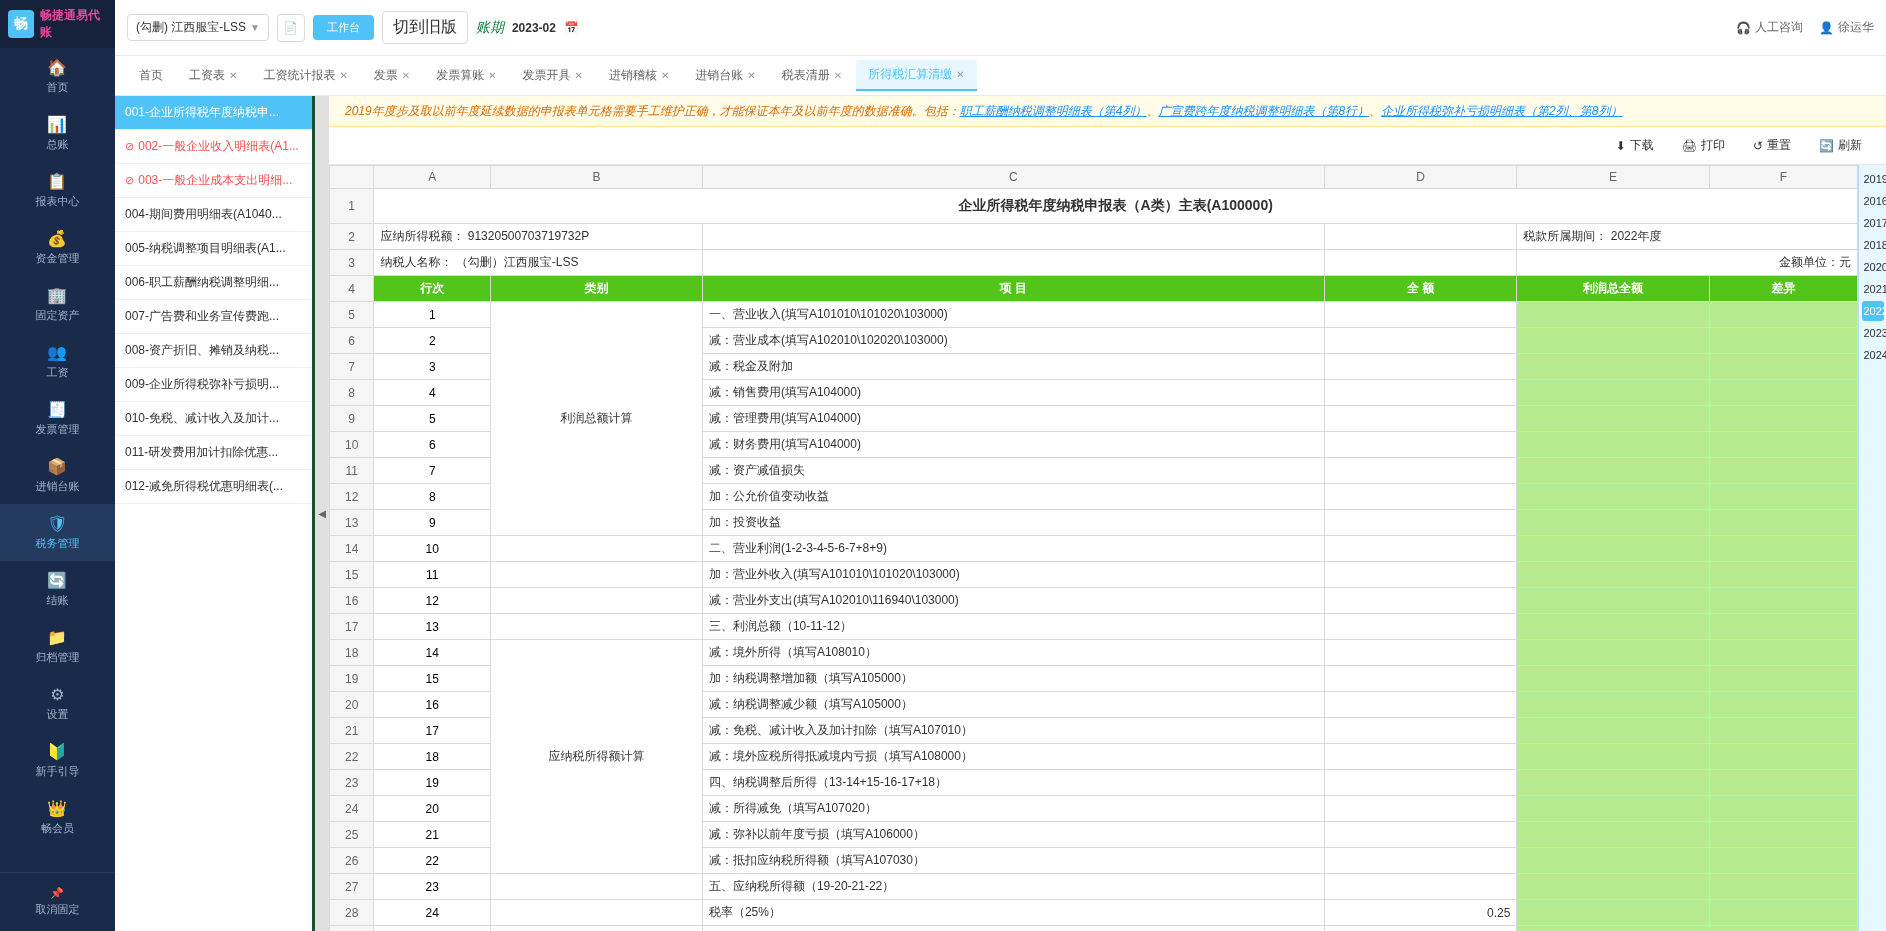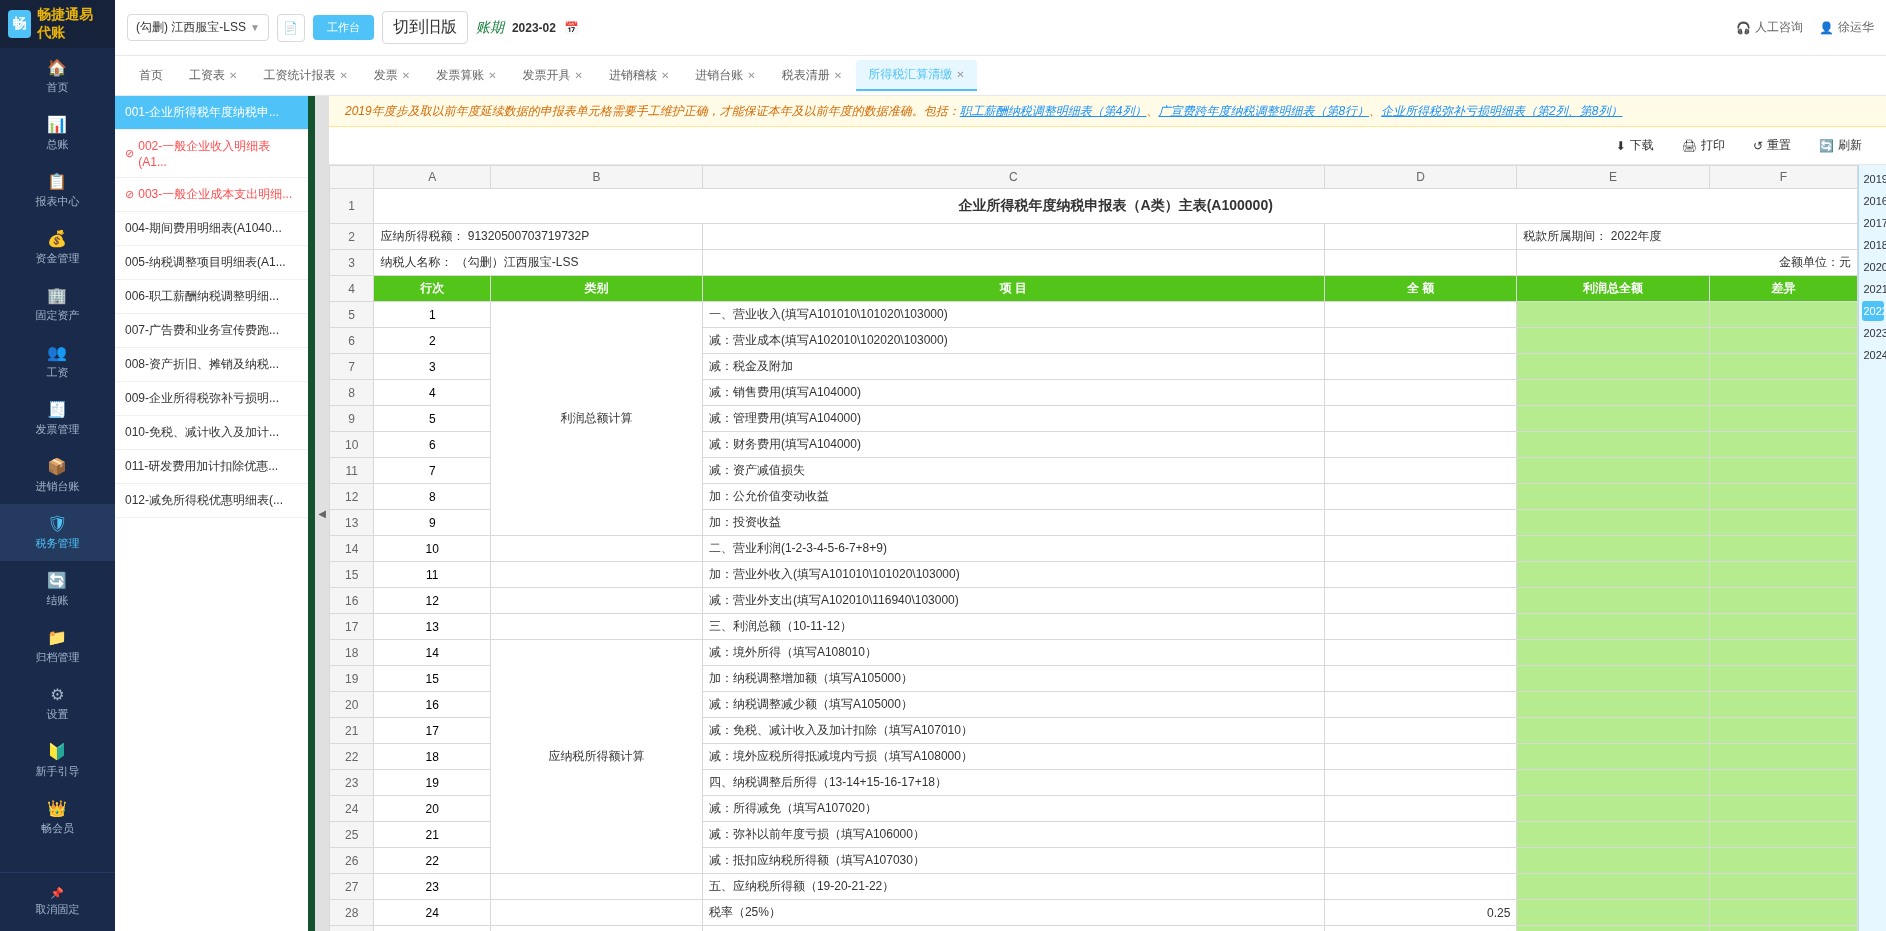--- a/index.html
+++ b/index.html
@@ -2,21 +2,21 @@
 <html><head>
   <meta charset="utf-8">
   <style>
     * { box-sizing: border-box; margin: 0; padding: 0; }
     body { font-family: 'Microsoft YaHei', SimHei, sans-serif; font-size: 12px; background: #f0f2f5; display: flex; height: 931px; overflow: hidden; }
 
     
     .sidebar { width: 115px; background: #1a2a4a; color: #c5d5e8; display: flex; flex-direction: column; flex-shrink: 0; }
     .sidebar-logo { background: #15223a; padding: 10px 8px; display: flex; align-items: center; gap: 6px; height: 48px; }
     .sidebar-logo-icon { width: 28px; height: 28px; background: #4fc3f7; border-radius: 4px; display: flex; align-items: center; justify-content: center; color: white; font-size: 14px; font-weight: bold; }
-    .sidebar-logo-text { color: #eab308; font-size: 14px; font-weight: bold; font-family: Liberation Serif, serif; }
+    .sidebar-logo-text { color: #ec4899; font-size: 12px; font-weight: bold; font-family: Liberation Serif, serif; }
     .sidebar-item { display: flex; flex-direction: column; align-items: center; padding: 10px 4px; cursor: pointer; font-size: 11px; color: #a0b4cc; gap: 3px; }
     .sidebar-item.active { background: #243a5e; color: #4fc3f7; }
     .sidebar-item .s-icon { font-size: 16px; }
     .sidebar-bottom { margin-top: auto; padding: 8px 4px; border-top: 1px solid #243a5e; }
     .sidebar-bottom-item { display: flex; flex-direction: column; align-items: center; padding: 6px; cursor: pointer; font-size: 11px; color: #a0b4cc; gap: 2px; }
 
     
     .main { flex: 1; display: flex; flex-direction: column; overflow: hidden; }
 
     
@@ -34,21 +34,21 @@
     
     .nav-tabs { background: white; height: 40px; display: flex; align-items: center; padding: 0 12px; border-bottom: 1px solid #e8e8e8; gap: 2px; overflow-x: auto; }
     .nav-tab { display: flex; align-items: center; padding: 6px 12px; cursor: pointer; font-size: 12px; color: #666; border-radius: 4px 4px 0 0; white-space: nowrap; gap: 4px; }
     .nav-tab.active { color: #4fc3f7; background: #e6f7ff; border-bottom: 2px solid #4fc3f7; }
     .nav-tab .close { color: #999; font-size: 10px; cursor: pointer; }
 
     
     .content-area { flex: 1; display: flex; overflow: hidden; background: #f0f2f5; }
 
     
-    .left-panel { width: 200px; background: white; border-right: 7px solid #14532d; overflow-y: auto; flex-shrink: 0; }
+    .left-panel { width: 200px; background: white; border-right: 3px solid #14532d; overflow-y: auto; flex-shrink: 0; }
     .left-panel-item { padding: 8px 10px; cursor: pointer; font-size: 12px; color: #333; border-bottom: 1px solid #f0f0f0; display: flex; align-items: center; gap: 4px; }
     .left-panel-item.active { background: #4fc3f7; color: white; }
     .left-panel-item.error { color: #ff4d4f; }
     .left-panel-item .err-icon { color: #ff4d4f; font-size: 11px; }
 
     
     .main-right { flex: 1; display: flex; flex-direction: column; overflow: hidden; }
 
     
     .warning-bar { background: #fffbe6; border-bottom: 1px solid #ffe58f; padding: 6px 16px; font-size: 12px; color: #d46b08; line-height: 1.5; font-style: italic; }

